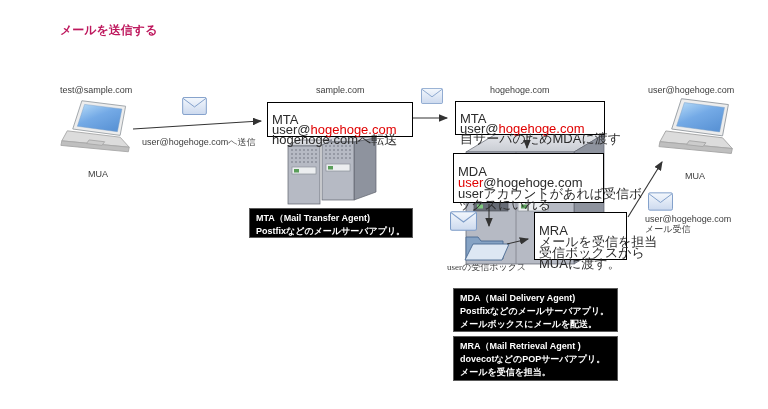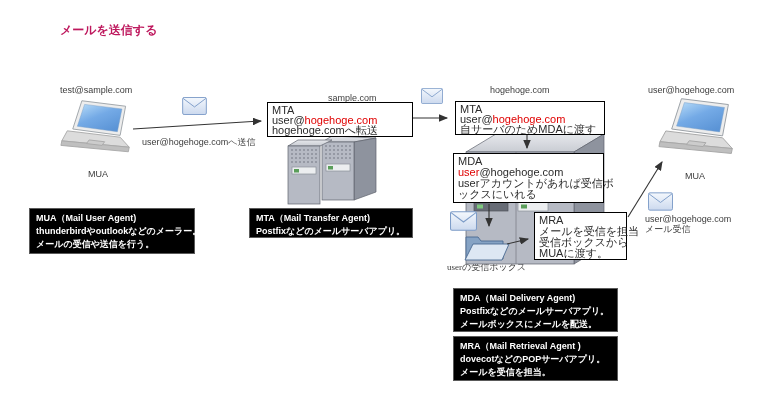--- a/index.html
+++ b/index.html
@@ -5,21 +5,21 @@
   html,body{margin:0;padding:0;background:#fff;}
   .stage{
     position:relative;width:768px;height:409px;background:#ffffff;overflow:hidden;
     font-family:"Liberation Sans","DejaVu Sans",sans-serif;color:#3a3a3a;
   }
   .abs{position:absolute;}
   .title{font-size:12px;font-weight:bold;color:#be185d;white-space:nowrap;}
   .lbl{font-size:9px;color:#3c3c3c;white-space:nowrap;line-height:10px;}
   .note{
     position:absolute;background:#ffffff;border:1px solid #000;box-sizing:border-box;
-    font-size:11px;line-height:10px;color:#2b2b2b;padding:2px 4px;white-space:nowrap;z-index:10;
+    font-size:13px;line-height:10px;color:#2b2b2b;padding:12px 4px;white-space:nowrap;z-index:10;
   }
   .note .ln{display:block;}
   .red{color:#e00000;}
   .legend{
     position:absolute;background:#000;border:1px solid #5a5a5a;box-sizing:border-box;
     color:#fff;font-size:9px;font-weight:bold;line-height:13px;padding:3px 6px;
     white-space:nowrap;z-index:10;
   }
   .legend .ln{display:block;}
   svg.icon{position:absolute;z-index:6;}
@@ -74,21 +74,21 @@
 
   <div class="abs lbl" style="left:88px;top:169px;">MUA</div>
 
   <svg class="icon" style="left:182px;top:97px;" width="25" height="18" viewBox="0 0 26 19">
     <rect x="0.5" y="0.5" width="25" height="18" rx="1.5" fill="url(#envg)" stroke="#7d9cc8"></rect>
     <path d="M1,1.5 L13,10.5 L25,1.5" fill="none" stroke="#7d9cc8"></path>
   </svg>
 
   <div class="abs lbl" style="left:142px;top:137px;">user@hogehoge.comへ送信</div>
 
-  <div class="abs lbl" style="left:328px;top:85px;margin-top:8px;">sample.com</div>
+  <div class="abs lbl" style="left:316px;top:85px;">sample.com</div>
 
   <svg class="under" style="left:284px;top:134px;" width="100" height="74" viewBox="0 0 100 74">
 
     <polygon points="38,8 48,2 92,4 70,8" fill="url(#srvTop)" stroke="#5f636d" stroke-width="0.7"></polygon>
     <polygon points="70,8 92,4 92,58 70,66" fill="#8e939e" stroke="#5f636d" stroke-width="0.7"></polygon>
     <rect x="38" y="8" width="32" height="58" fill="#b6bac4" stroke="#5f636d" stroke-width="0.7"></rect>
     <path d="M41,12 h26 M41,16 h26 M41,20 h26 M41,24 h26" stroke="#8a8f99" stroke-width="1.4" stroke-dasharray="2,2"></path>
     <rect x="42" y="30" width="24" height="7" fill="#eceef0" stroke="#8a8f99" stroke-width="0.7"></rect>
     <rect x="44" y="32" width="5" height="3.5" fill="#5a9e5a"></rect>
 
@@ -171,25 +171,20 @@
   <svg class="icon" style="left:648px;top:192px;" width="25" height="19" viewBox="0 0 26 19">
     <rect x="0.5" y="0.5" width="25" height="18" rx="1.5" fill="url(#envg)" stroke="#7d9cc8"></rect>
     <path d="M1,1.5 L13,10.5 L25,1.5" fill="none" stroke="#7d9cc8"></path>
   </svg>
 
   <div class="abs lbl" style="left:645px;top:214px;">
     <span style="display:block;">user@hogehoge.com</span>
     <span style="display:block;">メール受信</span>
   </div>
 
-  <div class="legend" style="left:29px;top:208px;width:166px;height:46px;">
-    <span class="ln">MUA（Mail User Agent)</span>
-    <span class="ln">thunderbirdやoutlookなどのメーラー。</span>
-    <span class="ln">メールの受信や送信を行う。</span>
-  </div>
 
   <div class="legend" style="left:249px;top:208px;width:164px;height:30px;">
     <span class="ln">MTA（Mail Transfer Agent)</span>
     <span class="ln">Postfixなどのメールサーバアプリ。</span>
     <span class="ln">メールボックスにメールを配送。</span>
   </div>
 
   <div class="legend" style="left:453px;top:288px;width:165px;height:44px;">
     <span class="ln">MDA（Mail Delivery Agent)</span>
     <span class="ln">Postfixなどのメールサーバアプリ。</span>

